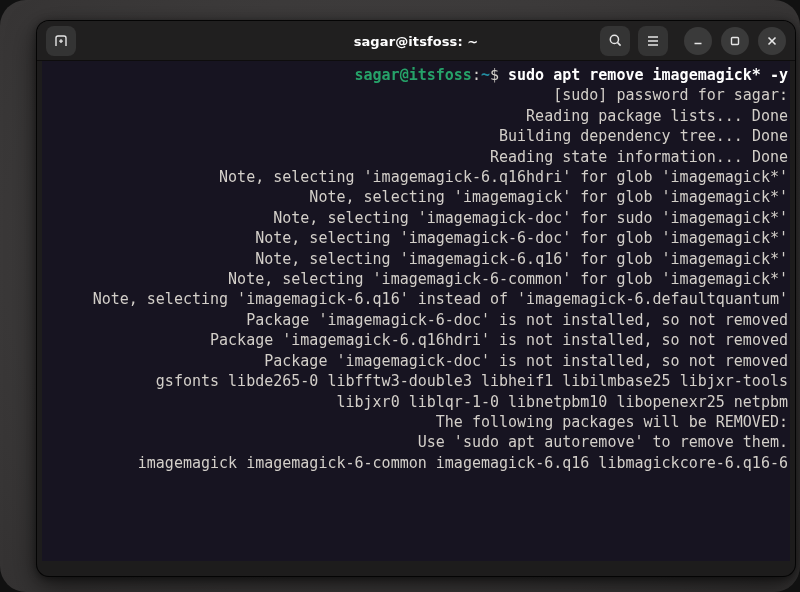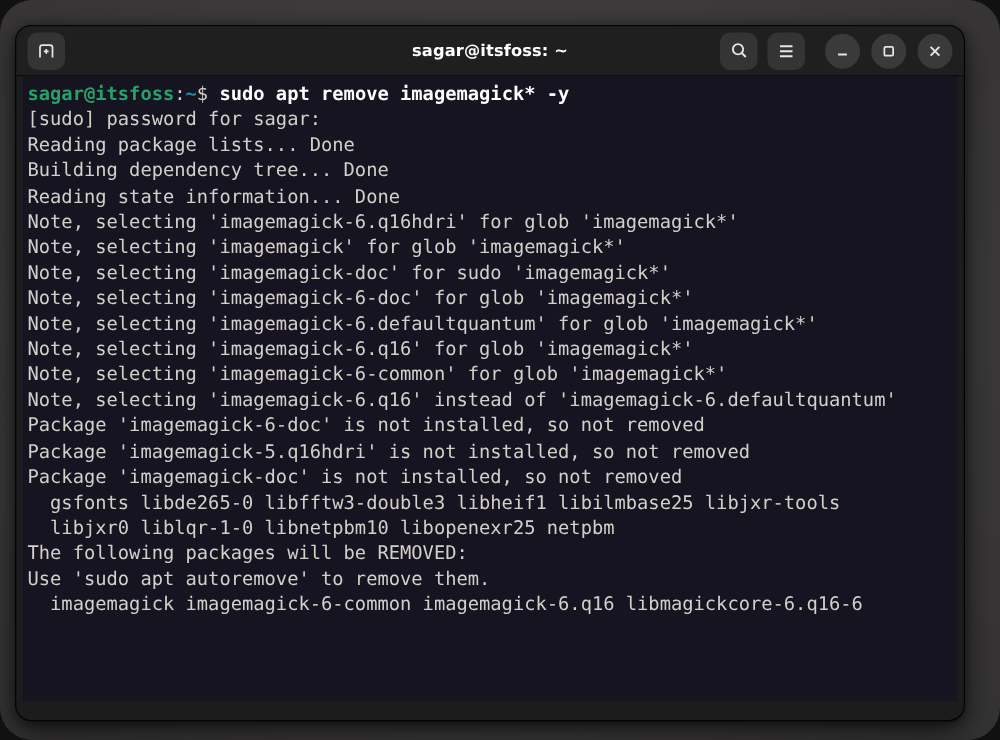--- a/index.html
+++ b/index.html
@@ -9,29 +9,30 @@
     position: relative;
     width: 800px; height: 592px;
     border-radius: 26px;
     background: radial-gradient(ellipse at 50% 42%, #444141 0%, #3d3b3b 55%, #343232 100%);
     overflow: hidden;
     font-family: "DejaVu Sans", "Liberation Sans", sans-serif;
   }
 
   .window {
     position: absolute;
-    left: 12px; top: 20px;
+    left: 36px; top: 20px;
     width: 760px; height: 557px;
     background: #1d1c1c;
     border: 1px solid rgba(0,0,0,0.85);
     border-radius: 13px;
     box-shadow: 0 10px 28px rgba(0,0,0,0.55), 0 2px 8px rgba(0,0,0,0.45);
     display: flex;
     flex-direction: column;
     overflow: hidden;
+    text-align: right;
   }
 
   
   .headerbar {
     height: 40px;
     flex: 0 0 40px;
     background: #201f1f;
     display: flex;
     align-items: center;
     padding: 0 9px;
@@ -167,26 +168,25 @@
       <div class="term-line"><span class="prompt-user">sagar@itsfoss</span><span class="prompt-sep">:</span><span class="prompt-path">~</span><span class="prompt-dollar">$ </span><span class="cmd">sudo apt remove imagemagick* -y</span></div>
       <div>
           <div class="term-line">[sudo] password for sagar:</div>
           <div class="term-line">Reading package lists... Done</div>
           <div class="term-line">Building dependency tree... Done</div>
           <div class="term-line">Reading state information... Done</div>
           <div class="term-line">Note, selecting 'imagemagick-6.q16hdri' for glob 'imagemagick*'</div>
           <div class="term-line">Note, selecting 'imagemagick' for glob 'imagemagick*'</div>
           <div class="term-line">Note, selecting 'imagemagick-doc' for sudo 'imagemagick*'</div>
           <div class="term-line">Note, selecting 'imagemagick-6-doc' for glob 'imagemagick*'</div>
-          <div class="term-line">Note, selecting 'imagemagick-6.defaultquantum' for glob 'imagemagick*'</div>
           <div class="term-line">Note, selecting 'imagemagick-6.q16' for glob 'imagemagick*'</div>
           <div class="term-line">Note, selecting 'imagemagick-6-common' for glob 'imagemagick*'</div>
           <div class="term-line">Note, selecting 'imagemagick-6.q16' instead of 'imagemagick-6.defaultquantum'</div>
           <div class="term-line">Package 'imagemagick-6-doc' is not installed, so not removed</div>
-          <div class="term-line">Package 'imagemagick-5.q16hdri' is not installed, so not removed</div>
+          <div class="term-line">Package 'imagemagick-6.q16hdri' is not installed, so not removed</div>
           <div class="term-line">Package 'imagemagick-doc' is not installed, so not removed</div>
           <div class="term-line">  gsfonts libde265-0 libfftw3-double3 libheif1 libilmbase25 libjxr-tools</div>
           <div class="term-line">  libjxr0 liblqr-1-0 libnetpbm10 libopenexr25 netpbm</div>
           <div class="term-line">The following packages will be REMOVED:</div>
           <div class="term-line">Use 'sudo apt autoremove' to remove them.</div>
           <div class="term-line">  imagemagick imagemagick-6-common imagemagick-6.q16 libmagickcore-6.q16-6</div>
         </div>
     </div>
 
   </div>

